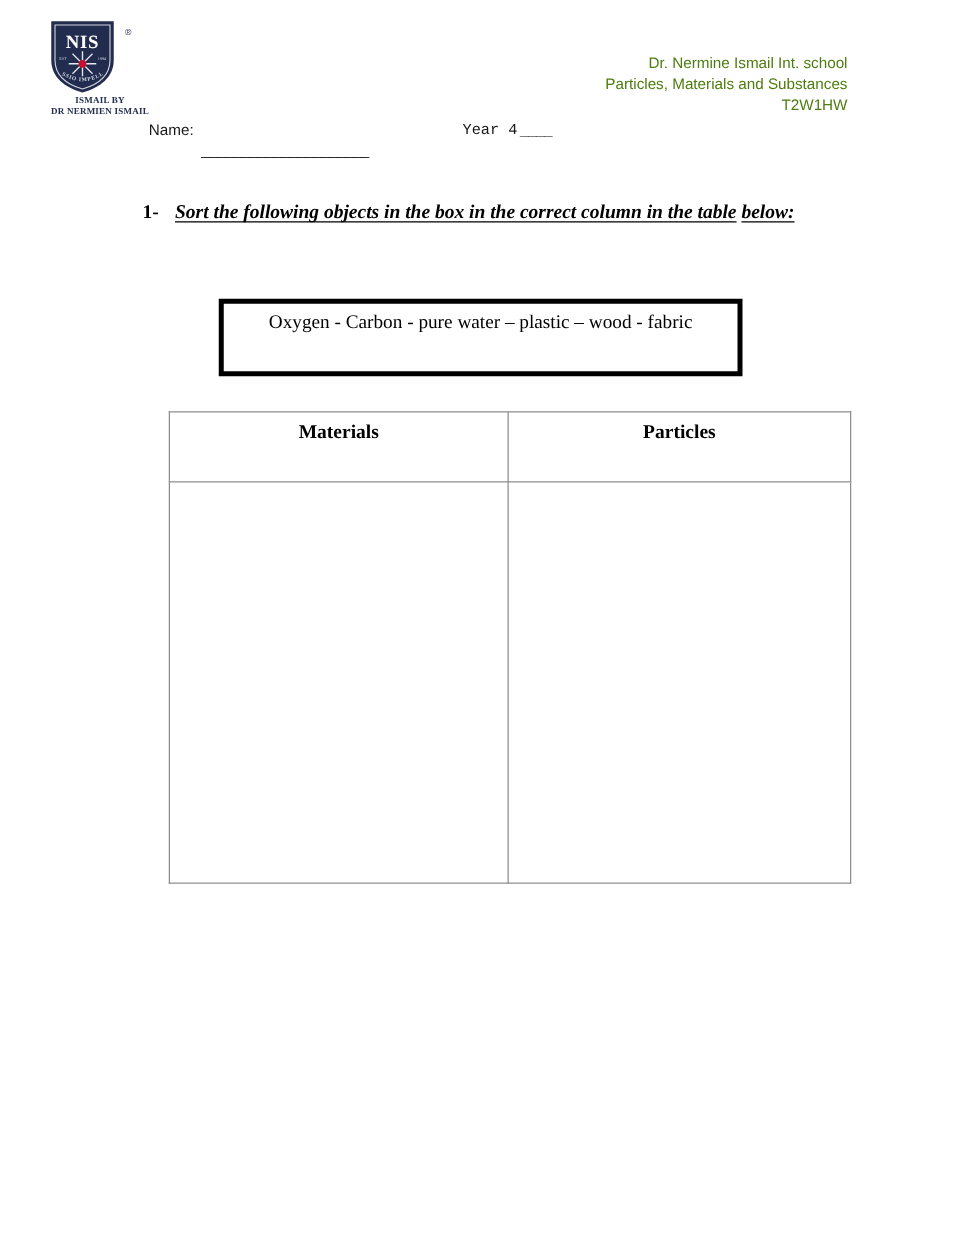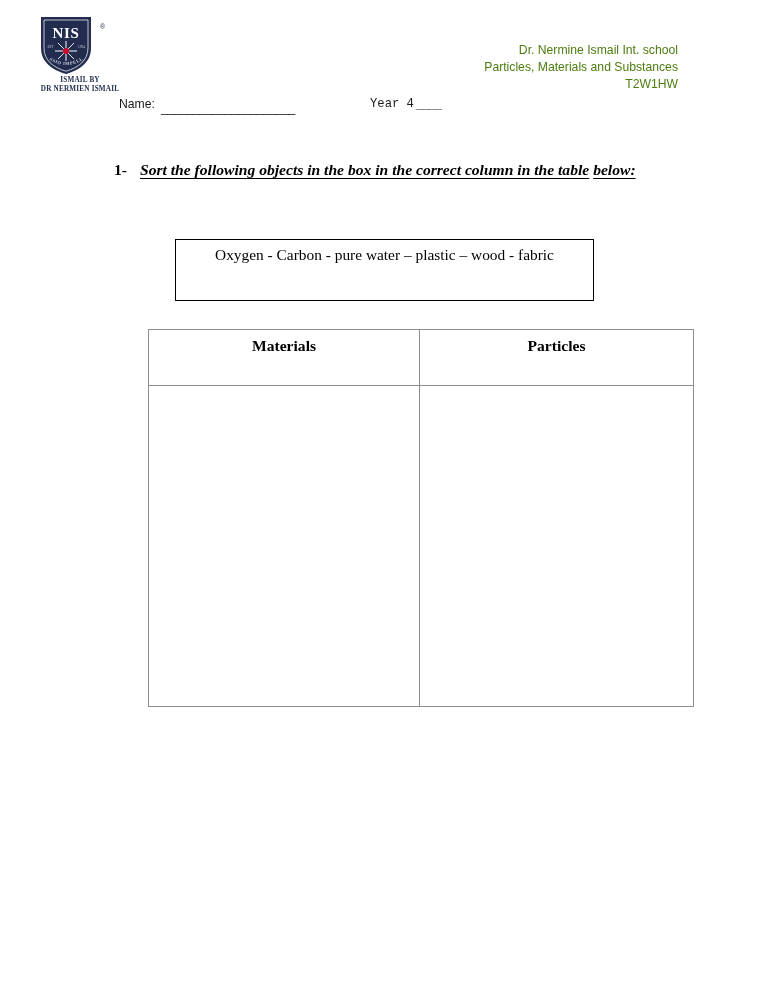--- a/index.html
+++ b/index.html
@@ -95,21 +95,21 @@
     margin-left: 24px;
   }
   .name-label {
     position: absolute;
     left: 0;
     top: 0;
   }
   .name-blank {
     position: absolute;
     left: 42px;
-    top: 4px;
+    top: 16px;
     letter-spacing: -0.4px;
   }
   .year-label {
     position: absolute;
     left: 251px;
     top: 0;
     font-family: Liberation Mono, monospace;
   }
   .year-blank {
     position: absolute;
@@ -147,37 +147,37 @@
     text-underline-offset: 2.5px;
   }
 
   
   .wordbank {
     position: absolute;
     left: 175px;
     top: 239px;
     width: 419px;
     height: 62px;
-    border: 1px solid #000000;
+    border: 4px solid #000000;
     box-sizing: border-box;
     background: #ffffff;
   }
   .wordbank-text {
     padding-top: 4px;
     text-align: center;
     font-family: "Liberation Serif", serif;
     font-size: 15.4px;
     line-height: 22px;
     color: #000;
   }
 
   
   .sort-table {
     position: absolute;
-    left: 148px;
+    left: 135px;
     top: 329px;
     width: 543px;
     height: 377px;
     border-collapse: collapse;
     table-layout: fixed;
     background: #ffffff;
     border-radius: 23px;
   }
   .sort-table td {
     border: 1px solid #8e8e8e;

